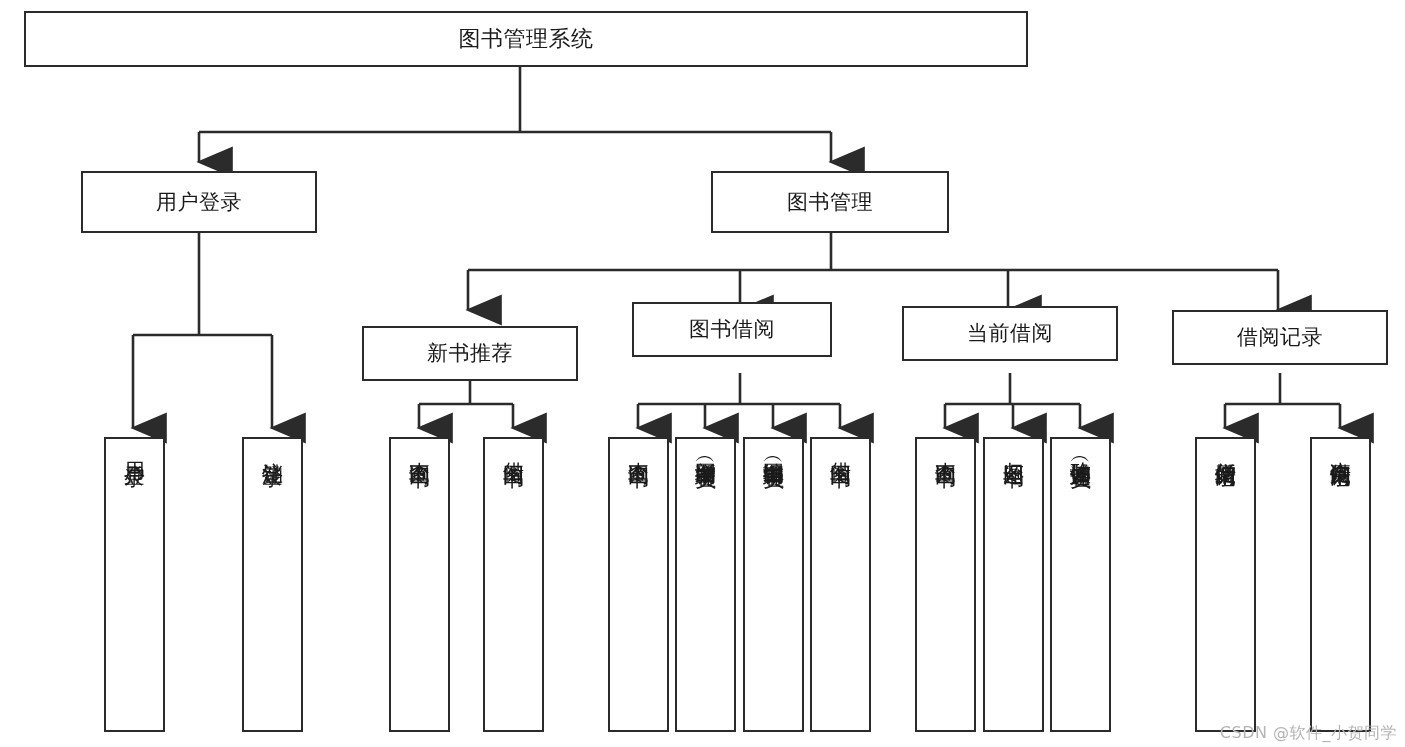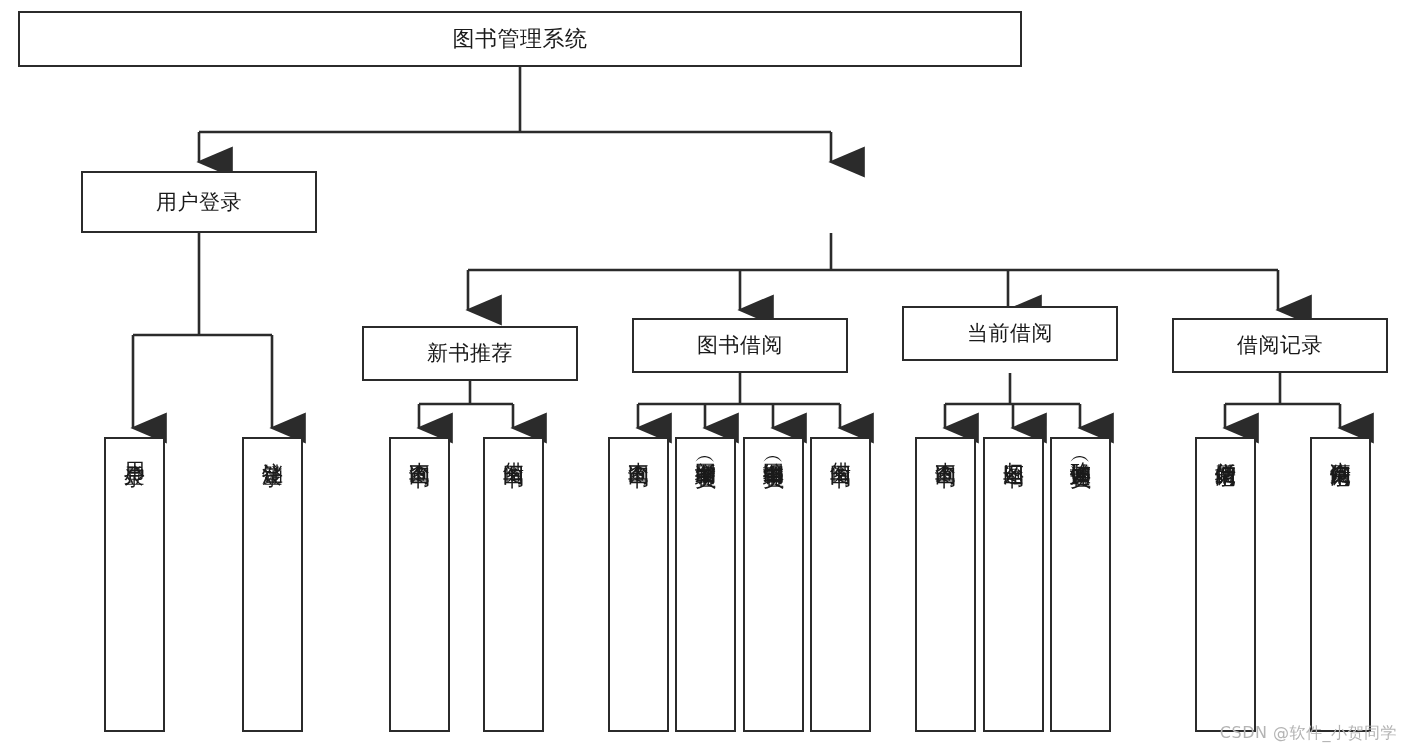--- a/index.html
+++ b/index.html
@@ -125,38 +125,41 @@
       <path d="M 1013 404 L 1013 428" marker-end="url(#arrow)"></path>
       <path d="M 1080 404 L 1080 428" marker-end="url(#arrow)"></path>
 
       <path d="M 1280 373 L 1280 404"></path>
       <path d="M 1225 404 L 1340 404"></path>
       <path d="M 1225 404 L 1225 428" marker-end="url(#arrow)"></path>
       <path d="M 1340 404 L 1340 428" marker-end="url(#arrow)"></path>
     </g>
   </svg>
 
-  <div class="node h root" style="left:18px; top:11px; width:1004px; height:56px;">
+  <div class="node h root" style="left:24px; top:11px; width:1004px; height:56px;">
     <span class="lbl">图书管理系统</span>
   </div>
 
   <div class="node h" style="left:81px; top:171px; width:236px; height:62px;">
     <span class="lbl">用户登录</span>
   </div>
+  <div class="node h" style="left:711px; top:171px; width:238px; height:62px;">
+    <span class="lbl">图书管理</span>
+  </div>
 
   <div class="node h" style="left:362px; top:326px; width:216px; height:55px;">
     <span class="lbl">新书推荐</span>
   </div>
-  <div class="node h" style="left:632px; top:318px; width:216px; height:55px;">
+  <div class="node h" style="left:632px; top:302px; width:200px; height:55px;">
     <span class="lbl">图书借阅</span>
   </div>
   <div class="node h" style="left:902px; top:306px; width:216px; height:55px;">
     <span class="lbl">当前借阅</span>
   </div>
-  <div class="node h" style="left:1172px; top:318px; width:216px; height:55px;">
+  <div class="node h" style="left:1172px; top:310px; width:216px; height:55px;">
     <span class="lbl">借阅记录</span>
   </div>
 
   <div class="node v" style="left:104px; top:437px; width:61px; height:295px;">
     <span class="lbl">用户登录</span>
   </div>
   <div class="node v" style="left:242px; top:437px; width:61px; height:295px;">
     <span class="lbl">注销登录</span>
   </div>
 

